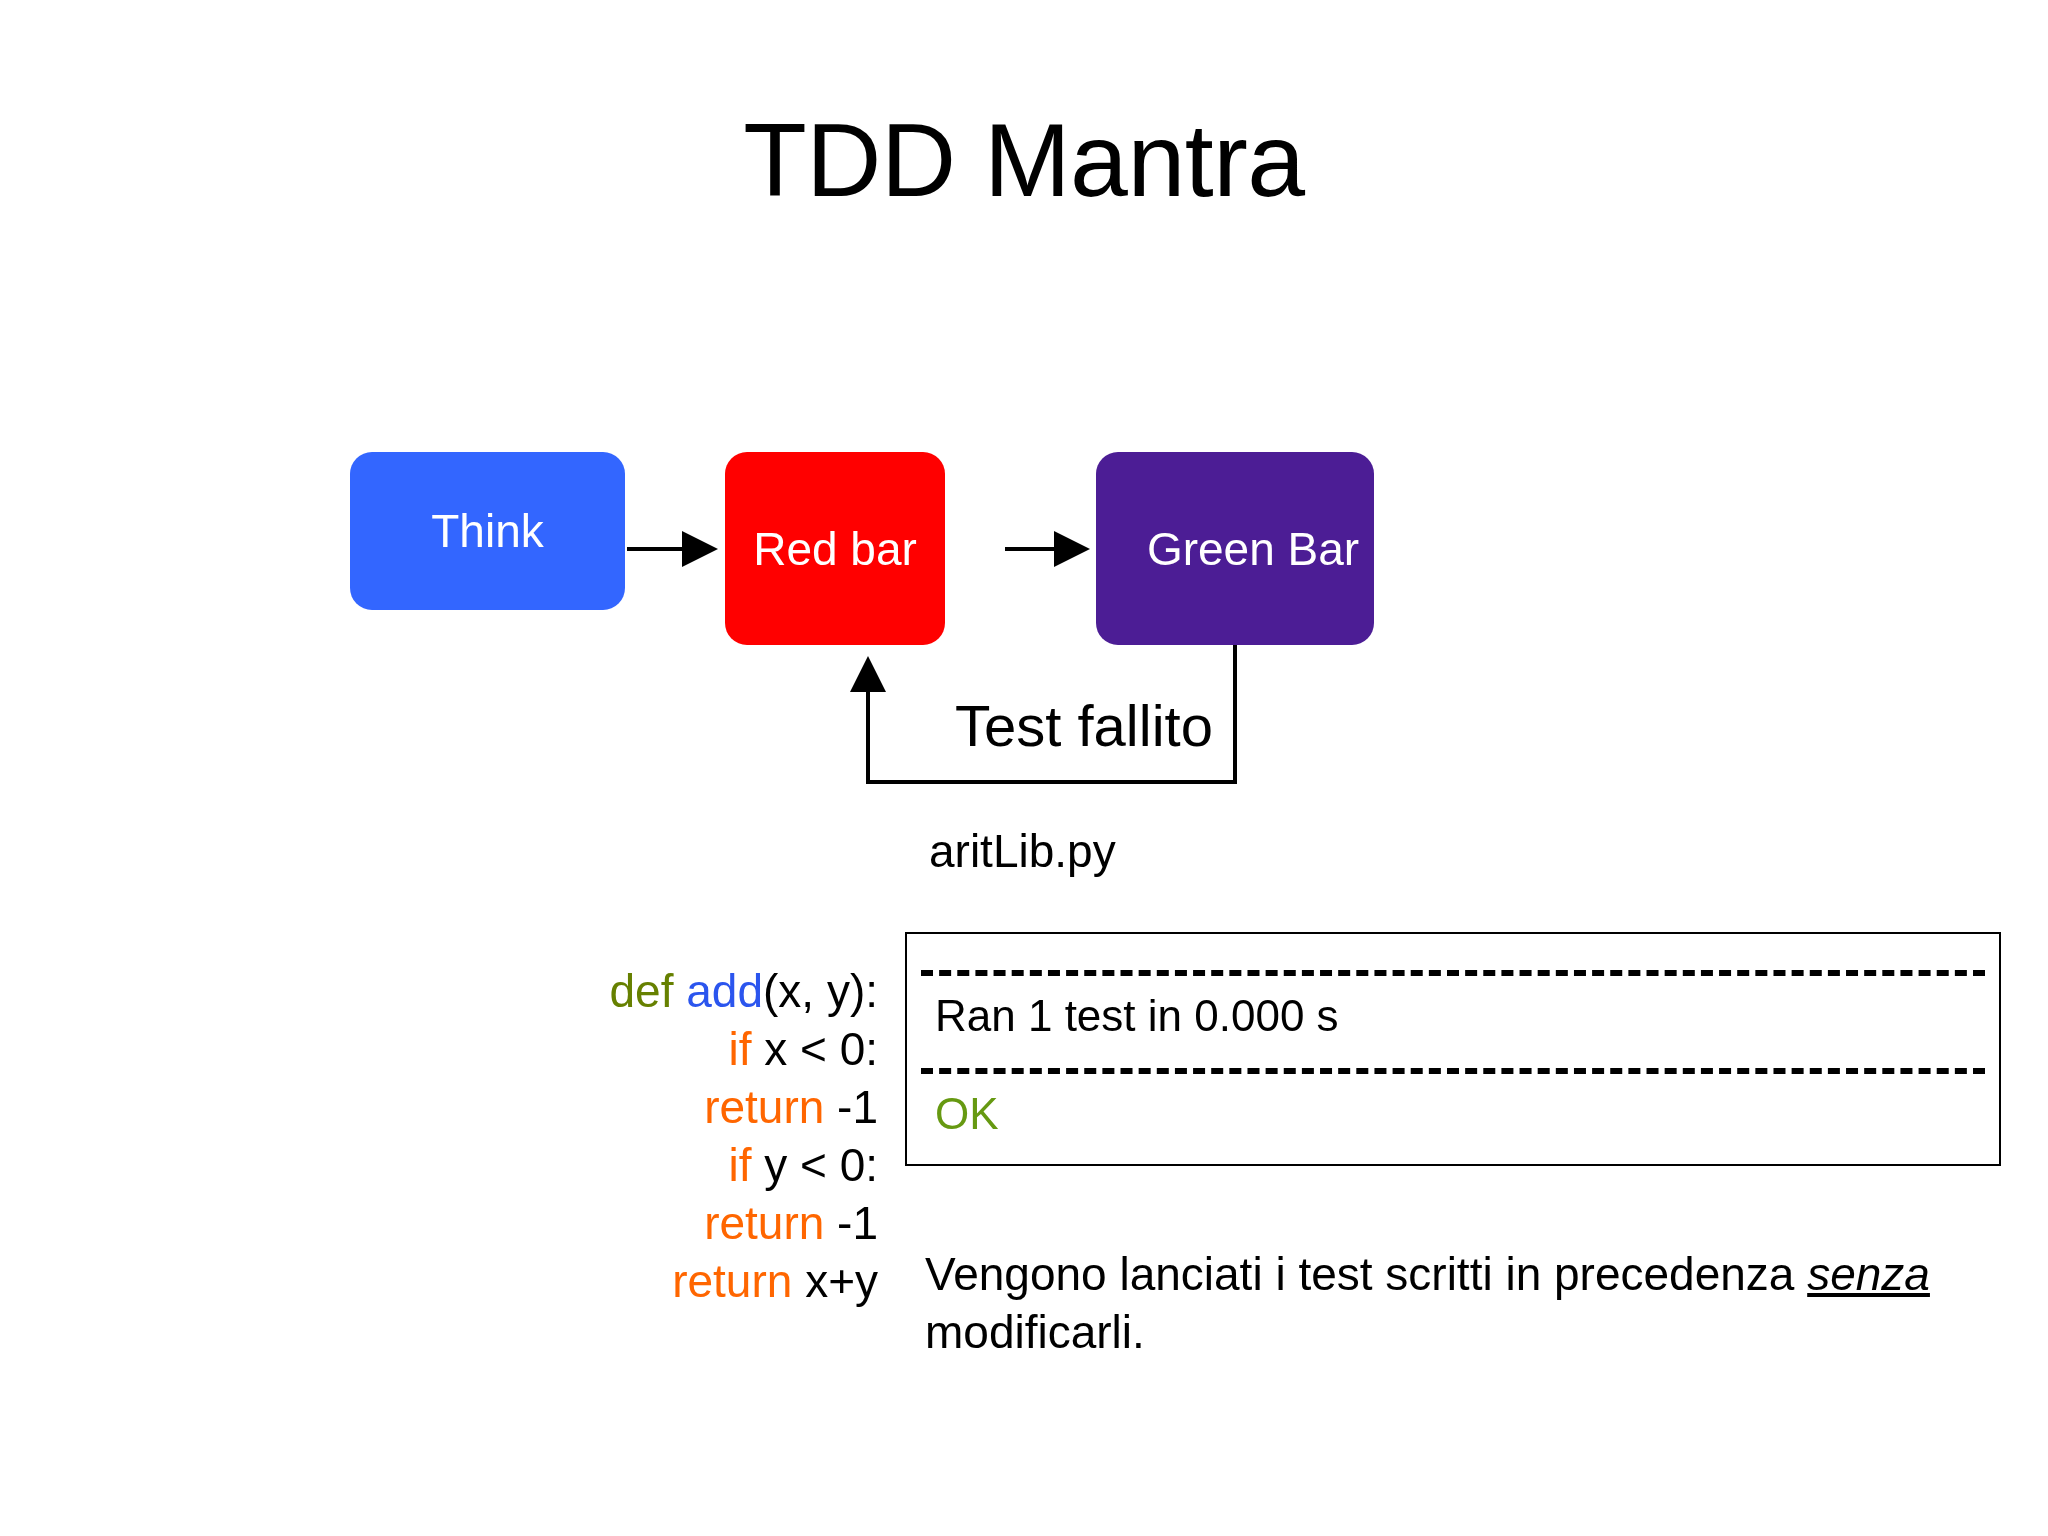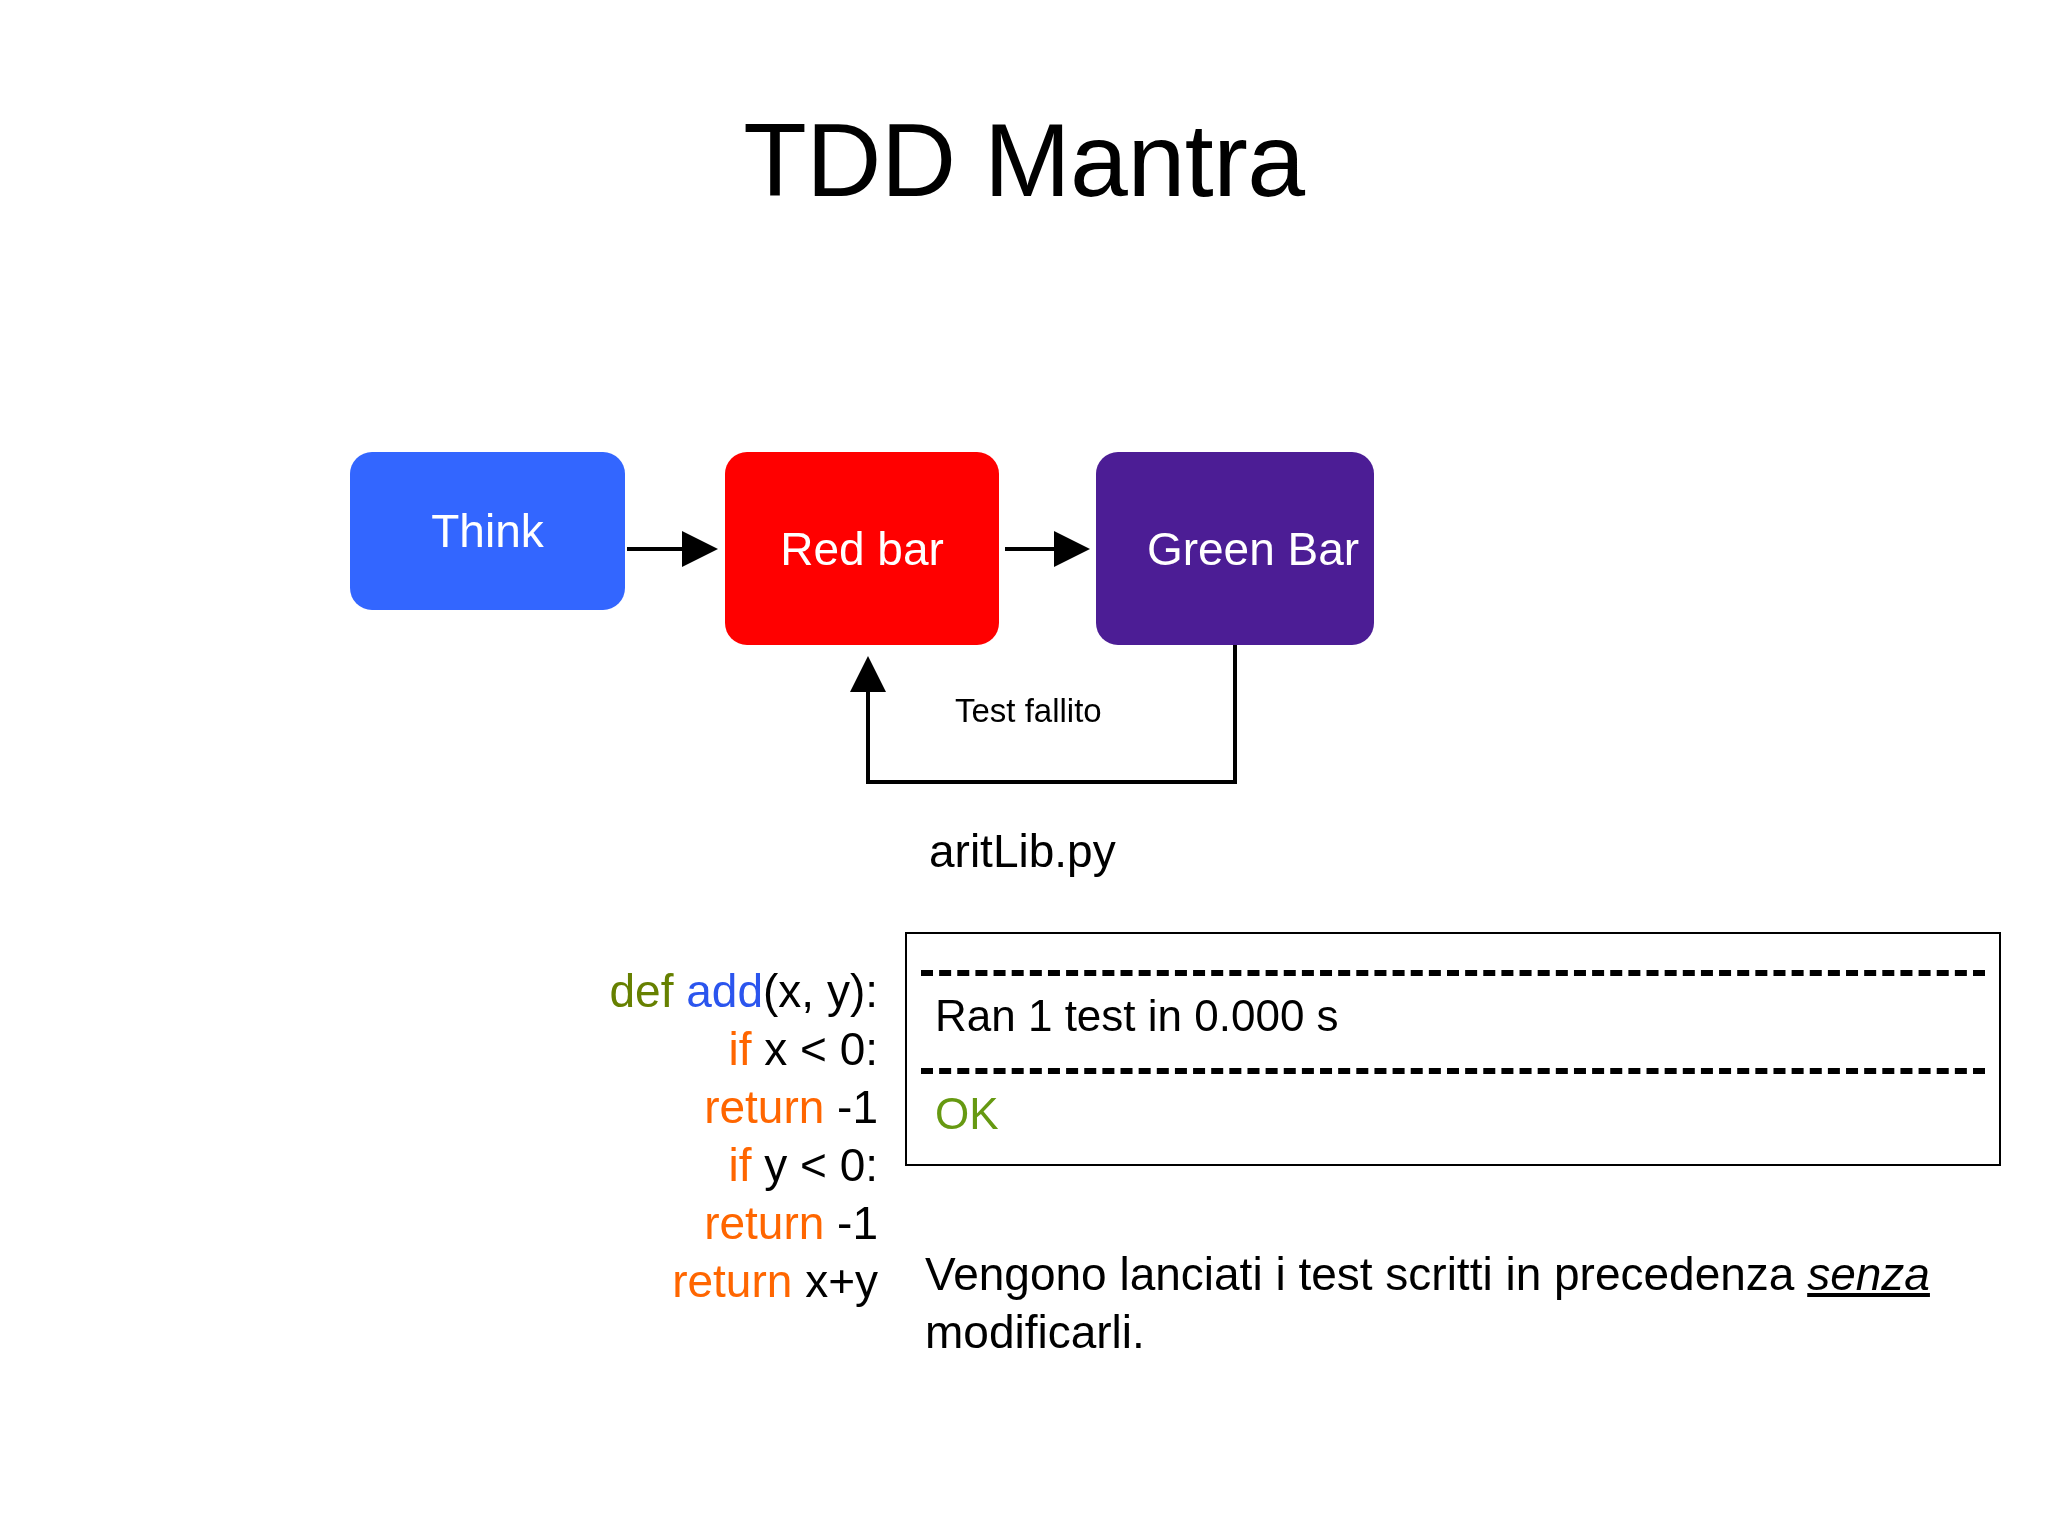--- a/index.html
+++ b/index.html
@@ -58,28 +58,28 @@
     border-radius: 22px;
     display: flex;
     align-items: center;
     justify-content: center;
     color: #ffffff;
     font-size: 46px;
     font-weight: 400;
     box-sizing: border-box;
   }
   #node-think  { left: 350px;  top: 452px; width: 275px; height: 158px; background: #3366ff; }
-  #node-red    { left: 725px;  top: 452px; width: 274px; height: 193px; background: #ff0000; }
+  #node-red    { left: 725px;  top: 452px; width: 220px; height: 193px; background: #ff0000; }
   #node-green  { left: 1096px; top: 452px; width: 278px; height: 193px; background: #008000; }
 
   #label-test-fallito {
     position: absolute;
     left: 955px;
     top: 692px;
-    font-size: 33px;
+    font-size: 58px;
     color: #000000;
     white-space: nowrap;
   }
 
   
   #filename {
     position: absolute;
     left: 929px;
     top: 824px;
     font-size: 46px;

